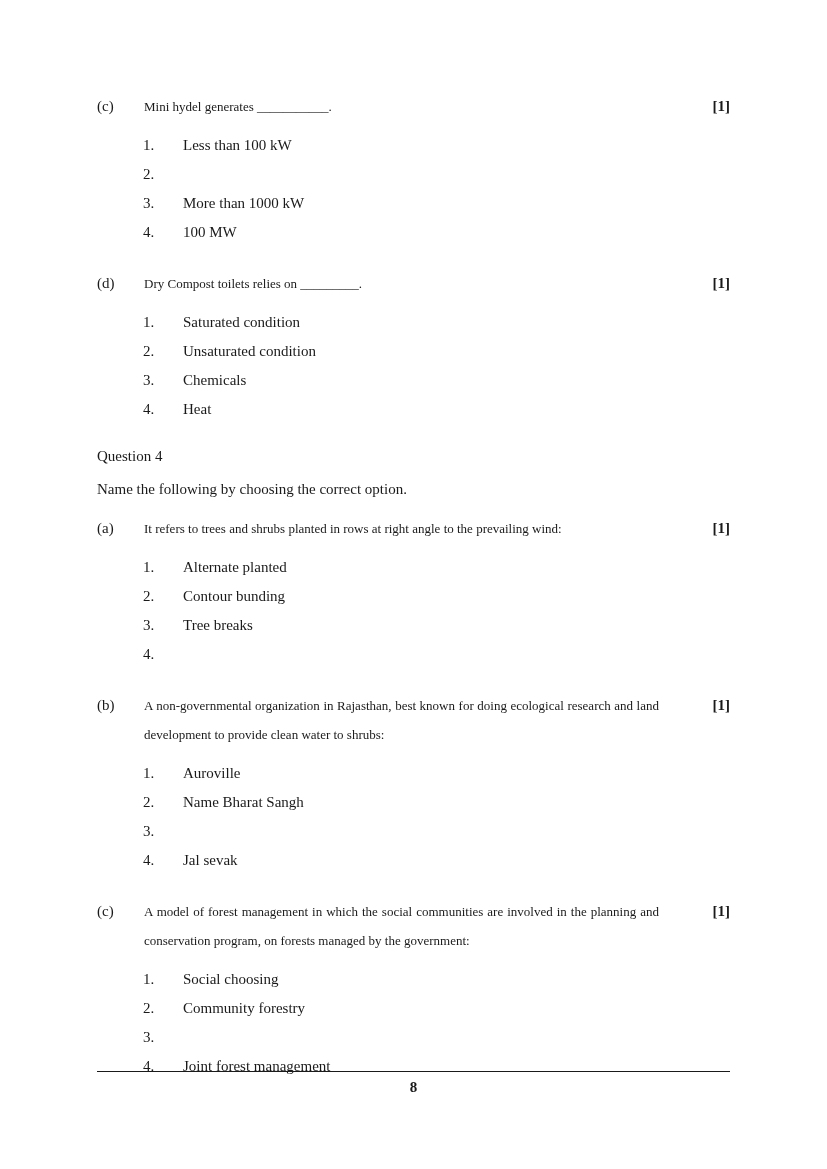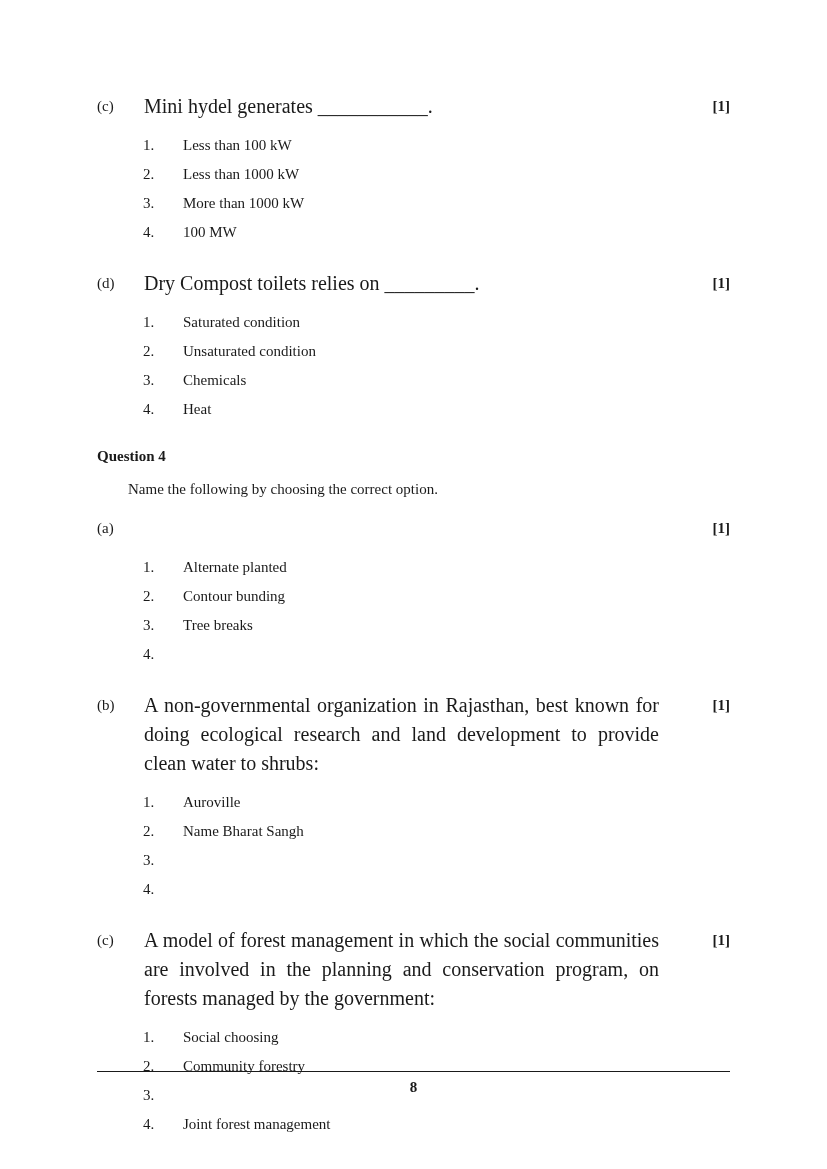--- a/index.html
+++ b/index.html
@@ -44,21 +44,21 @@
   }
   .part-label {
     width: 47px;
     flex: 0 0 47px;
     font-size: 15px;
     line-height: 29px;
   }
   .part-body {
     flex: 0 0 515px;
     width: 515px;
-    font-size: 20px;
+    font-size: 13px;
     line-height: 29px;
     text-align: justify;
     text-justify: inter-word;
     hyphens: none;
   }
   .mark {
     flex: 1 1 auto;
     text-align: right;
     font-size: 15px;
     line-height: 29px;
@@ -89,27 +89,26 @@
 
   
   .gap-after-part   { height: 10px; }
   .gap-after-opts   { height: 22px; }
   .gap-before-q     { height: 18px; }
 
   
   .question-heading {
     font-size: 15px;
     line-height: 29px;
-    font-weight: bold;
+    font-weight: normal;
   }
   .question-intro {
     font-size: 15px;
     line-height: 29px;
     margin-top: 4px;
-    margin-left: 31px;
   }
   .gap-after-intro { height: 10px; }
 
   
   .footer {
     position: absolute;
     left: 97px;
     top: 1071px;
     width: 633px;
   }
@@ -139,21 +138,20 @@
         <div class="mark">[1]</div>
       </div>
       <div class="gap-after-part"></div>
       <ul class="options">
         <li class="option">
           <span class="option-num">1.</span>
           <span class="option-text">Less than 100 kW</span>
         </li>
         <li class="option">
           <span class="option-num">2.</span>
-          <span class="option-text">Less than 1000 kW</span>
         </li>
         <li class="option">
           <span class="option-num">3.</span>
           <span class="option-text">More than 1000 kW</span>
         </li>
         <li class="option">
           <span class="option-num">4.</span>
           <span class="option-text">100 MW</span>
         </li>
       </ul>
@@ -193,20 +191,21 @@
     <div>
       <div class="question-heading">Question 4</div>
       <div class="question-intro">Name the following by choosing the correct option.</div>
     </div>
 
     <div class="gap-after-intro"></div>
 
     <div class="part">
       <div class="part-row">
         <div class="part-label">(a)</div>
+        <div class="part-body">It refers to trees and shrubs planted in rows at right angle to the prevailing wind:</div>
         <div class="mark">[1]</div>
       </div>
       <div class="gap-after-part"></div>
       <ul class="options">
         <li class="option">
           <span class="option-num">1.</span>
           <span class="option-text">Alternate planted</span>
         </li>
         <li class="option">
           <span class="option-num">2.</span>
@@ -238,20 +237,21 @@
         </li>
         <li class="option">
           <span class="option-num">2.</span>
           <span class="option-text">Name Bharat Sangh</span>
         </li>
         <li class="option">
           <span class="option-num">3.</span>
         </li>
         <li class="option">
           <span class="option-num">4.</span>
+          <span class="option-text">Jal sevak</span>
         </li>
       </ul>
     </div>
 
     <div class="gap-after-opts"></div>
 
     <div class="part">
       <div class="part-row">
         <div class="part-label">(c)</div>
         <div class="part-body">A model of forest management in which the social communities are involved in the planning and conservation program, on forests managed by the government:</div>

